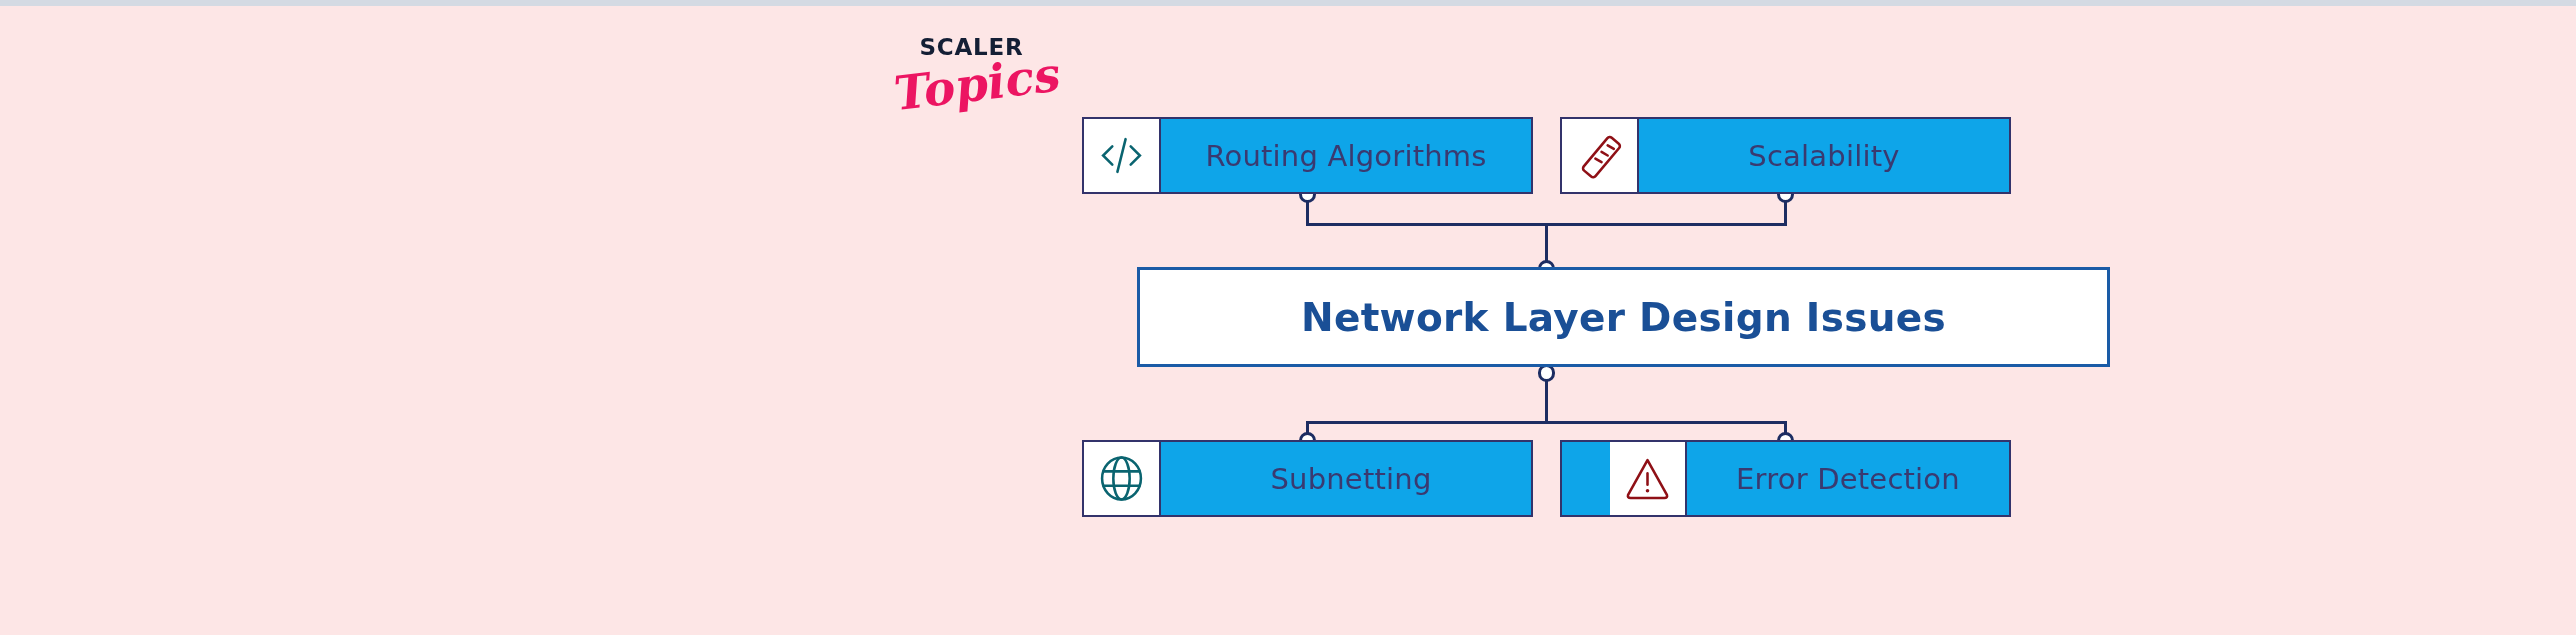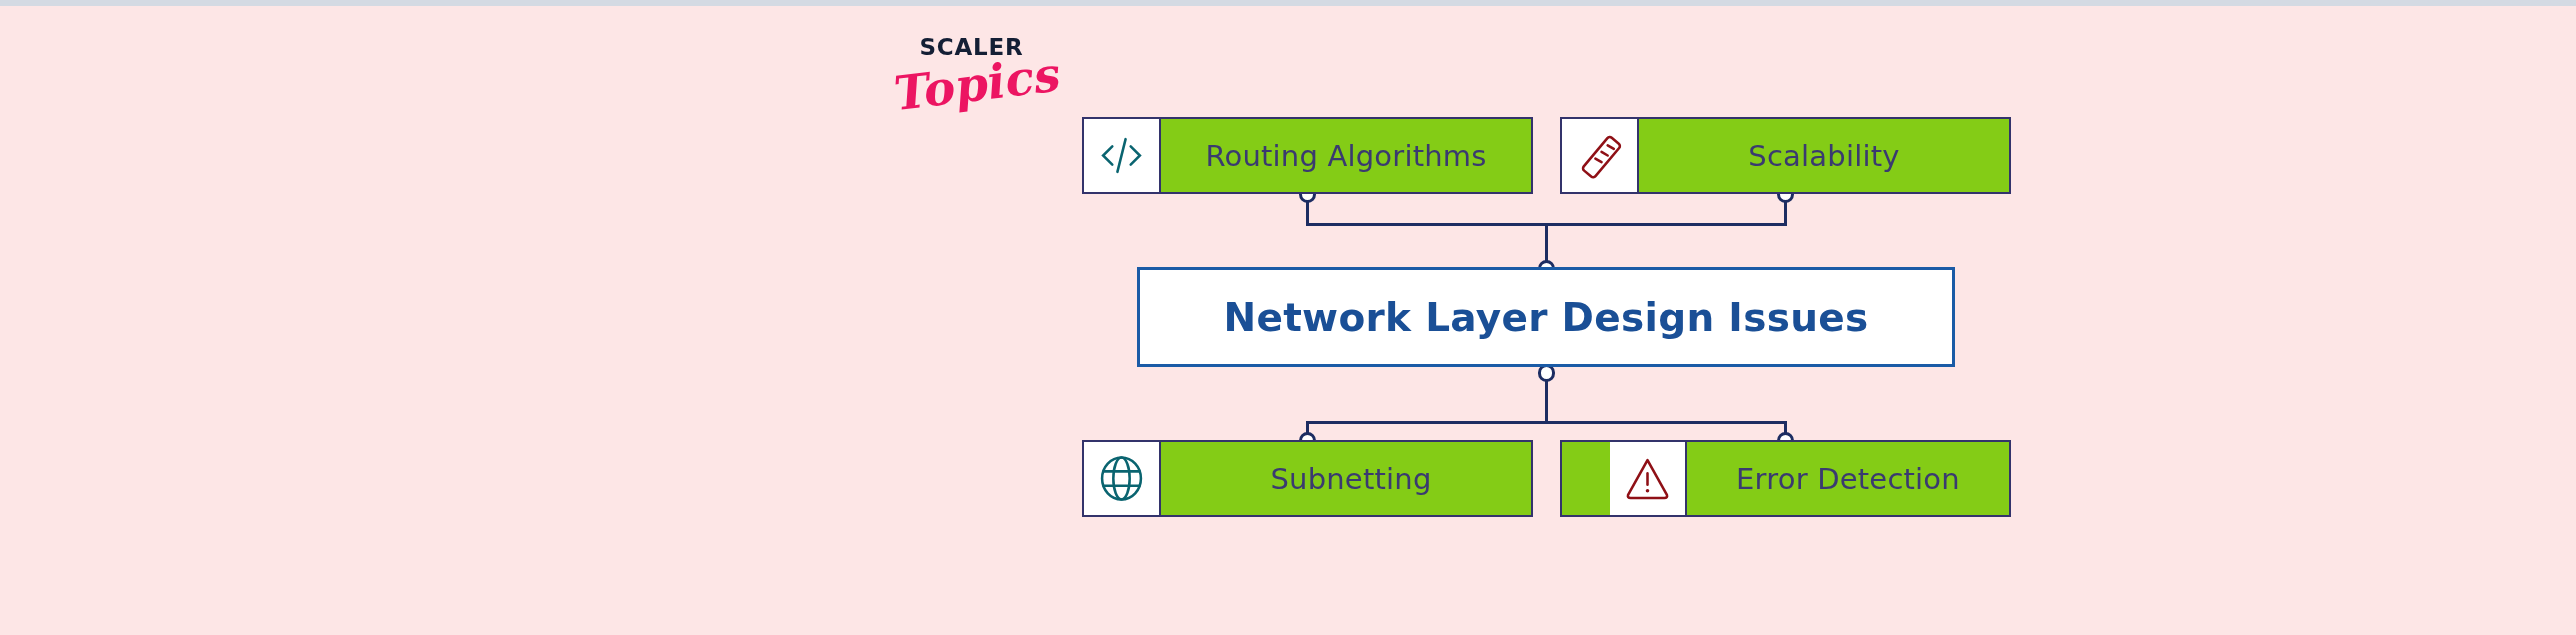--- a/index.html
+++ b/index.html
@@ -27,42 +27,42 @@
     font-style:italic;font-weight:bold;font-size:47px;
     color:#ec1562;text-align:center;line-height:1.25;
     transform:rotate(-7deg);
   }
   
   .node{
     position:absolute;height:77px;
     border:2.6px solid #33336b;
     box-sizing:border-box;
     display:flex;align-items:stretch;
-    background:#84cc16;
+    background:#0ea5e9;
   }
   .node-icon{
     width:75px;flex:0 0 75px;
     background:#ffffff;
     border-right:2.6px solid #33336b;
     display:flex;align-items:center;justify-content:center;
   }
   .node-icon svg{display:block;}
   .node-label{
     flex:1;display:flex;align-items:center;justify-content:center;
     color:#3a3a70;font-size:29px;letter-spacing:0.2px;
     font-family:"DejaVu Sans", sans-serif;
     white-space:nowrap;
   }
   #node-routing   {left:1082px;top:117px;width:451px;}
   #node-scalability{left:1560px;top:117px;width:451px;}
   #node-subnetting{left:1082px;top:440px;width:451px;gap:10px;}
   #node-errordet  {left:1560px;top:440px;width:451px;padding-left:48px;}
   
   .center-box{
-    position:absolute;left:1137px;top:267px;width:818px;height:100px;
+    position:absolute;left:1137px;top:267px;width:973px;height:100px;
     background:#ffffff;border:3.6px solid #1a5ba6;box-sizing:border-box;
     display:flex;align-items:center;justify-content:center;
   }
   .center-title{
     color:#1a4f96;font-size:39px;font-weight:bold;
     font-family:"DejaVu Sans", sans-serif;white-space:nowrap;
     letter-spacing:0.3px;
   }
   
   .conn{position:absolute;background:#1d2d62;}

